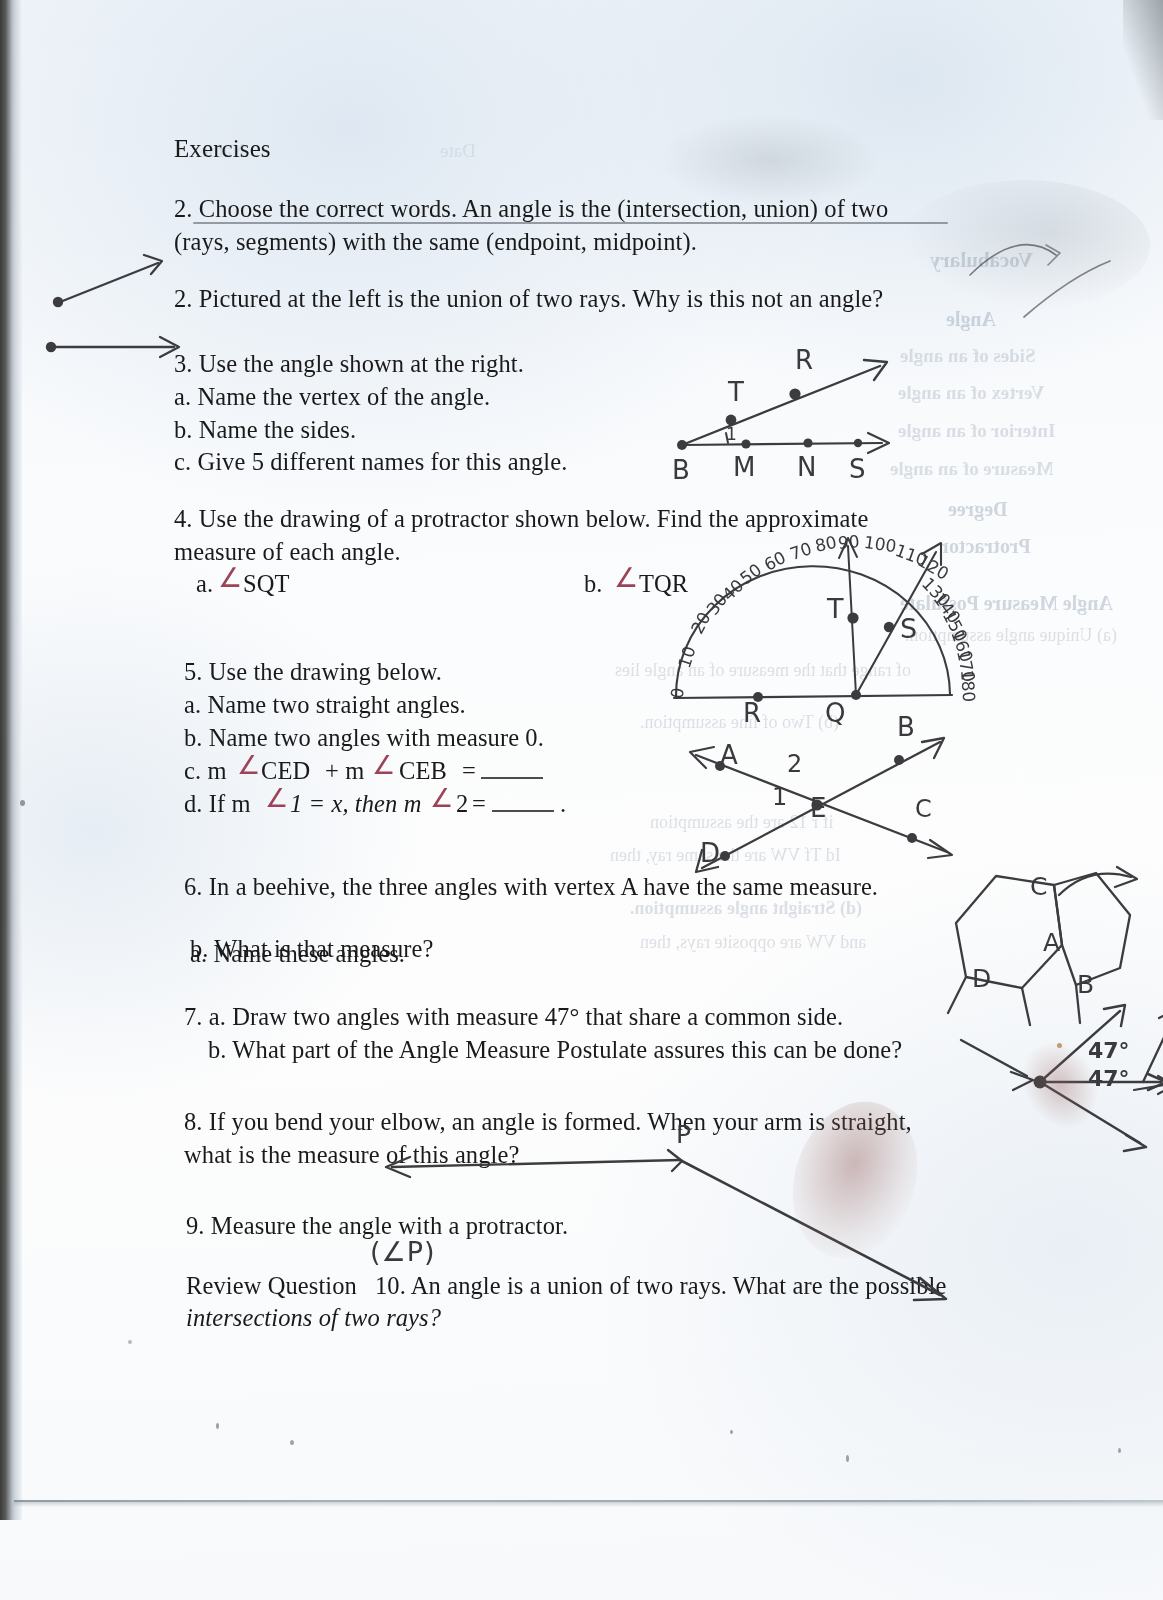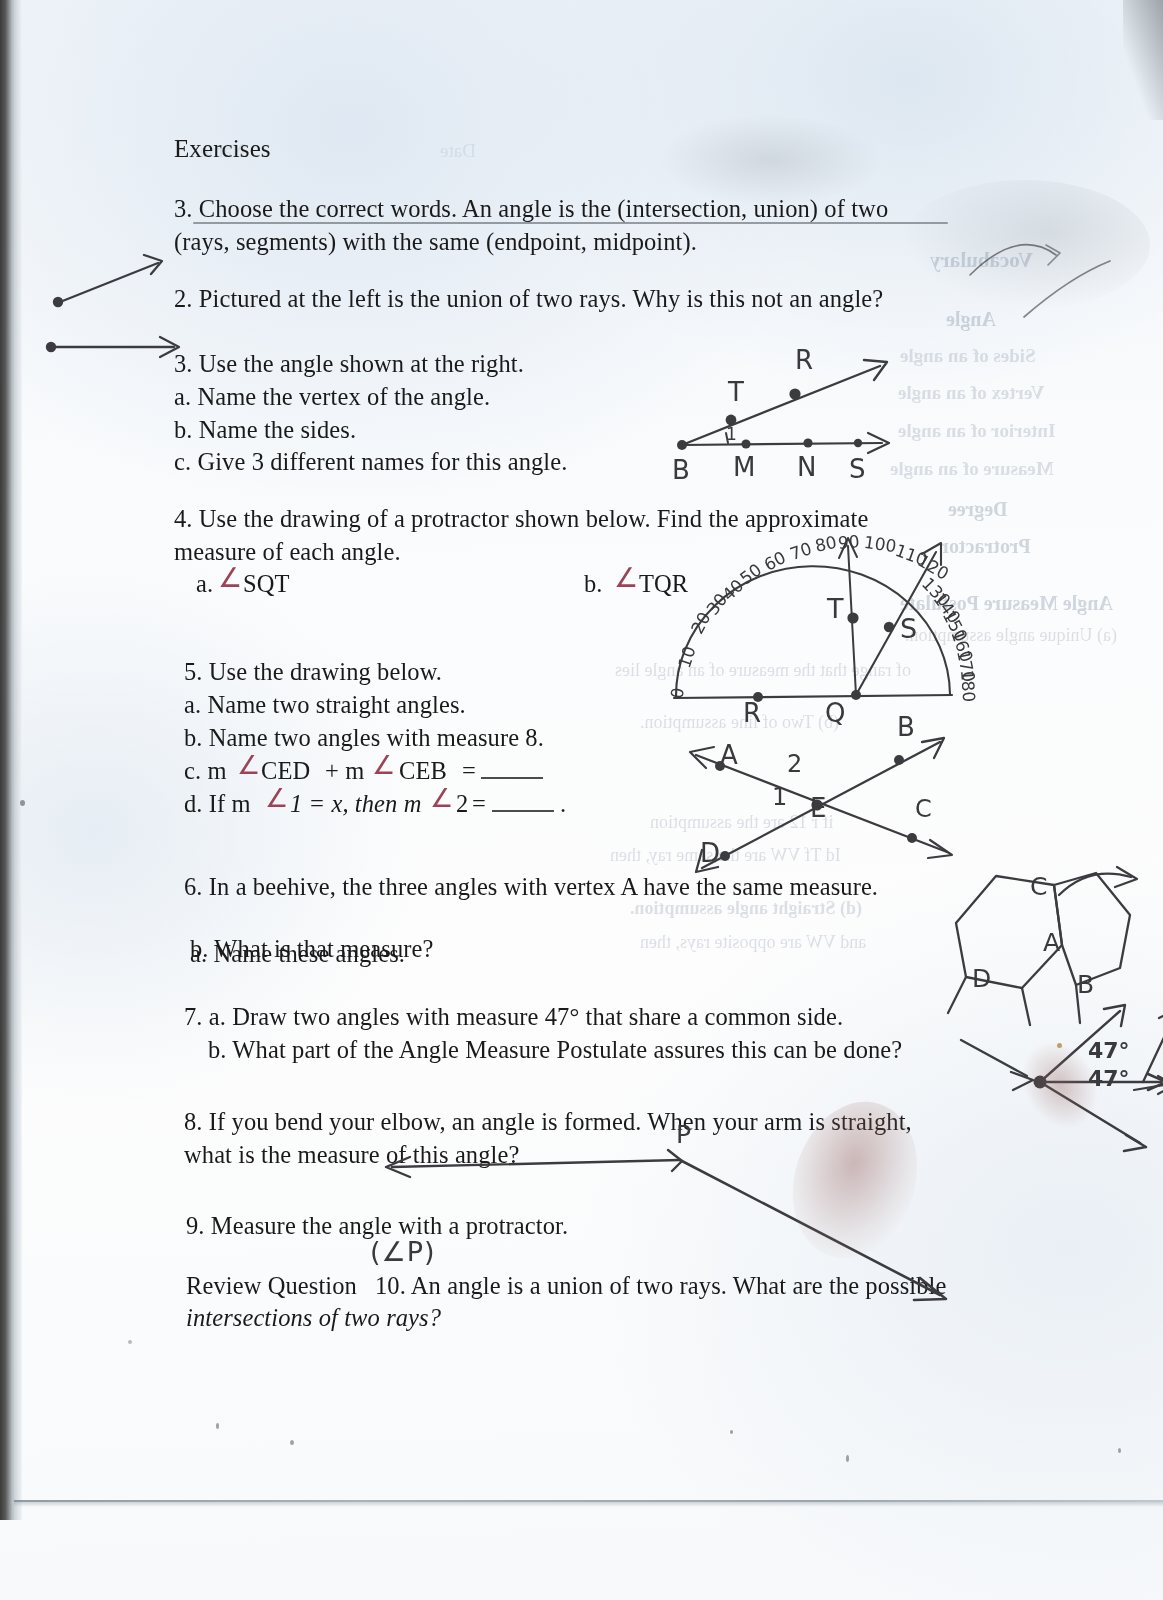--- a/index.html
+++ b/index.html
@@ -127,43 +127,43 @@
 <div class="ghost-reg" style="left:650px;top:812px;font-size:18px;">if r 12       are the assumption</div>
 <div class="ghost-reg" style="left:610px;top:845px;font-size:18px;">Id Tf    VW are the same ray, then</div>
 <div class="ghost-reg" style="left:630px;top:898px;font-size:18px;font-weight:bold;">(d) Straight angle assumption.</div>
 <div class="ghost-reg" style="left:640px;top:932px;font-size:18px;">and VW are opposite rays, then</div>
 
 <div class="ghost-reg" style="left:200px;top:140px;font-size:19px;opacity:.16;">Name</div>
 <div class="ghost-reg" style="left:440px;top:140px;font-size:19px;opacity:.16;">Date</div>
 
 <div class="t b" style="left:174px;top:135px;font-size:25px;">Exercises</div>
 
-<div class="t q" style="left:174px;top:195px;">3. Choose the correct words. An angle is the (intersection, union) of two</div>
+<div class="t q" style="left:174px;top:195px;">2. Choose the correct words. An angle is the (intersection, union) of two</div>
 <div class="pencil-ul" style="left:193px;top:222px;width:755px;"></div>
 <div class="t q" style="left:174px;top:228px;">(rays, segments) with the same (endpoint, midpoint).</div>
 
 <div class="t q" style="left:174px;top:285px;">2. Pictured at the left is the union of two rays. Why is this not an angle?</div>
 
 <div class="t q" style="left:174px;top:350px;">3. Use the angle shown at the right.</div>
 <div class="t q" style="left:174px;top:383px;">a. Name the vertex of the angle.</div>
 <div class="t q" style="left:174px;top:416px;">b. Name the sides.</div>
-<div class="t q" style="left:174px;top:448px;">c. Give 3 different names for this angle.</div>
+<div class="t q" style="left:174px;top:448px;">c. Give 5 different names for this angle.</div>
 
 <div class="t q" style="left:174px;top:505px;">4. Use the drawing of a protractor shown below. Find the approximate</div>
 <div class="t q" style="left:174px;top:538px;">measure of each angle.</div>
 <div class="t q" style="left:196px;top:570px;">a.</div>
 <div class="pen" style="left:218px;top:562px;font-size:27px;">∠</div>
 <div class="t q" style="left:243px;top:570px;">SQT</div>
 <div class="t q" style="left:584px;top:570px;">b.</div>
 <div class="pen" style="left:614px;top:562px;font-size:27px;">∠</div>
 <div class="t q" style="left:639px;top:570px;">TQR</div>
 
 <div class="t q" style="left:184px;top:658px;">5. Use the drawing below.</div>
 <div class="t q" style="left:184px;top:691px;">a. Name two straight angles.</div>
-<div class="t q" style="left:184px;top:724px;">b. Name two angles with measure 8.</div>
+<div class="t q" style="left:184px;top:724px;">b. Name two angles with measure 0.</div>
 
 <div class="t q" style="left:184px;top:757px;">c. m</div>
 <div class="pen" style="left:237px;top:750px;font-size:26px;">∠</div>
 <div class="t q" style="left:261px;top:757px;">CED</div>
 <div class="t q" style="left:325px;top:757px;">+ m</div>
 <div class="pen" style="left:372px;top:750px;font-size:26px;">∠</div>
 <div class="t q" style="left:399px;top:757px;">CEB</div>
 <div class="t q" style="left:462px;top:757px;">=</div>
 <div class="blank-ul" style="left:481px;top:777px;width:62px;"></div>
 

